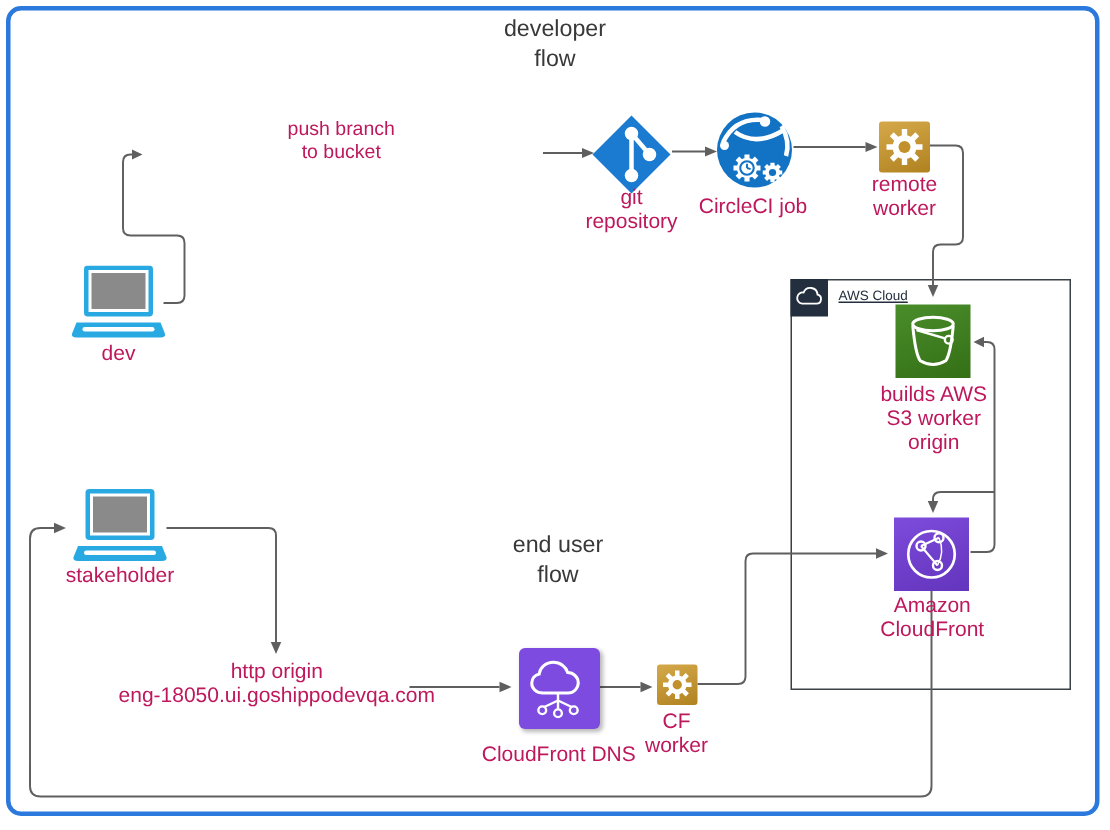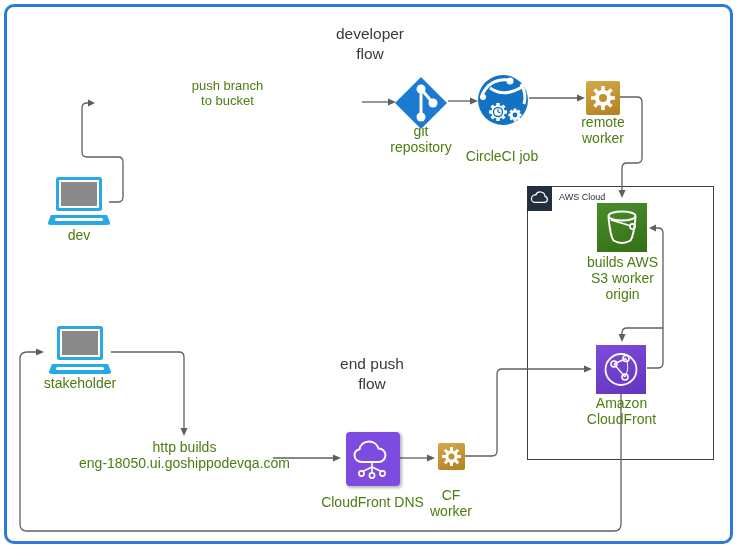--- a/index.html
+++ b/index.html
@@ -4,29 +4,29 @@
 <style>
   html,body{margin:0;padding:0;background:#fff;}
   #stage{position:relative;width:740px;height:553px;background:#ffffff;overflow:hidden;
          font-family:"Liberation Sans",sans-serif;color:#3c3c3c;}
   .abs{position:absolute;}
   #page-border{left:4px;top:4px;width:729px;height:540px;border:3px solid #2b79dd;
                border-radius:10px;box-sizing:border-box;}
   svg{display:block;}
   #edges{left:0;top:0;z-index:3;pointer-events:none;}
   .node{z-index:4;}
-  .lbl{z-index:5;text-align:center;font-size:14px;line-height:1.16;color:#4d7c0f;}
+  .lbl{z-index:5;text-align:center;font-size:14px;line-height:1.16;color:#be185d;}
   .title{font-size:15.5px;line-height:1.28;color:#393939;}
   .mono{font-family:"DejaVu Sans Mono","Liberation Mono",monospace;font-size:13px;}
   .small13{font-size:13px;}
   #aws-box{left:527px;top:186px;width:187px;height:274px;border:1px solid #3b4045;
            box-sizing:border-box;z-index:2;background:transparent;}
   #aws-head{left:527px;top:186px;width:25px;height:25px;background:#232f3e;z-index:4;
             display:flex;align-items:center;justify-content:center;}
-  #aws-label{left:559px;top:192px;font-size:9px;color:#232f3e;z-index:4;text-align:left;}
+  #aws-label{left:559px;top:192px;font-size:9px;color:#232f3e;z-index:4;text-align:left;text-decoration:underline;}
   .goldbox{background:linear-gradient(160deg,#d5a94a 0%,#b0811f 100%);border-radius:2px;}
   .cf-shadow{box-shadow:1.5px 1.5px 3px rgba(0,0,0,.28);border-radius:4px;}
 </style>
 </head>
 <body>
 
 <div id="stage">
 
   <div id="page-border" class="abs"></div>
 
@@ -54,26 +54,26 @@
       <polygon points="656,224.5 656,231.5 649,228"></polygon>
       <polygon points="618.5,334 625.5,334 622,342"></polygon>
       <polygon points="584,365.5 584,372.5 592,369"></polygon>
       <polygon points="427,454.5 427,461.5 435,458"></polygon>
       <polygon points="333,454.5 333,461.5 341,458"></polygon>
       <polygon points="180.5,428 187.5,428 184,436"></polygon>
       <polygon points="36,348.5 36,355.5 44,352"></polygon>
     </g>
   </svg>
 
-  <div class="abs lbl title" style="left:300px;top:24px;width:140px;">
+  <div class="abs lbl title" style="left:300px;top:10px;width:140px;">
     <div>developer</div>
     <div>flow</div>
   </div>
   <div class="abs lbl title" style="left:302px;top:354px;width:140px;">
-    <div>end push</div>
+    <div>end user</div>
     <div>flow</div>
   </div>
 
   <div class="abs node" style="left:47px;top:177px;">
     <svg width="64" height="52" viewBox="0 0 64 52">
       <rect x="9" y="0" width="46" height="34" rx="2.5" fill="#29a9e1"></rect>
       <rect x="13" y="4" width="38" height="26" fill="#8a8a8a" stroke="#fff" stroke-width="2"></rect>
       <path d="M4,38 H60 L63,45.5 Q63.5,48 60,48 H4 Q0.5,48 1,45.5 Z" fill="#29a9e1"></path>
       <rect x="8" y="41" width="48" height="3" rx="1.5" fill="#fff"></rect>
     </svg>
@@ -137,21 +137,21 @@
       <g stroke="#fff" stroke-width="2.8">
         <line x1="31.5" y1="41" x2="44.5" y2="41"></line>
         <line x1="38" y1="34.5" x2="38" y2="47.5"></line>
         <line x1="33.4" y1="36.4" x2="42.6" y2="45.6"></line>
         <line x1="33.4" y1="45.6" x2="42.6" y2="36.4"></line>
       </g>
       <circle cx="38" cy="41" r="5" fill="#fff"></circle>
       <circle cx="38" cy="41" r="2.4" fill="#1273c4"></circle>
     </svg>
   </div>
-  <div class="abs lbl" style="left:442px;top:129px;width:120px;margin-top:19px;">CircleCI job</div>
+  <div class="abs lbl" style="left:442px;top:129px;width:120px;">CircleCI job</div>
 
   <div class="abs node goldbox" style="left:586px;top:81px;width:34px;height:34px;">
     <svg width="34" height="34" viewBox="0 0 34 34">
       <g stroke="#fff" stroke-width="3.6">
         <line x1="5" y1="17" x2="29" y2="17"></line>
         <line x1="17" y1="5" x2="17" y2="29"></line>
         <line x1="8.5" y1="8.5" x2="25.5" y2="25.5"></line>
         <line x1="8.5" y1="25.5" x2="25.5" y2="8.5"></line>
       </g>
       <circle cx="17" cy="17" r="8" fill="#fff"></circle>
@@ -195,21 +195,21 @@
       <circle cx="30" cy="13.5" r="3" fill="none" stroke="#fff" stroke-width="1.6"></circle>
       <circle cx="29" cy="32" r="3" fill="none" stroke="#fff" stroke-width="1.6"></circle>
     </svg>
   </div>
   <div class="abs lbl" style="left:564px;top:395px;width:115px;">
     <div>Amazon</div>
     <div>CloudFront</div>
   </div>
 
   <div class="abs lbl" style="left:62px;top:440px;width:245px;line-height:1.12;">
-    <div>http builds</div>
+    <div>http origin</div>
     <div>eng-18050.ui.goshippodevqa.com</div>
   </div>
 
   <div class="abs node cf-shadow" style="left:346px;top:432px;width:54px;height:54px;background:#7d4be0;">
     <svg width="54" height="54" viewBox="0 0 54 54">
       <path d="M16,30 C11.5,30 8.5,27 8.5,23.5 C8.5,20.5 10.5,18 13.5,17.3
                C14,13 18,9.5 23,9.5 C27.5,9.5 31.3,12.4 32.5,16.4
                C36.3,16.4 39.5,19.4 39.5,23.2 C39.5,26.8 36.5,30 32.7,30 Z" fill="none" stroke="#fff" stroke-width="2"></path>
       <line x1="26" y1="30" x2="26" y2="35" stroke="#fff" stroke-width="1.6"></line>
       <line x1="26" y1="35" x2="16.5" y2="39.5" stroke="#fff" stroke-width="1.6"></line>
@@ -227,18 +227,18 @@
       <g stroke="#fff" stroke-width="3">
         <line x1="4" y1="13.5" x2="23" y2="13.5"></line>
         <line x1="13.5" y1="4" x2="13.5" y2="23"></line>
         <line x1="6.8" y1="6.8" x2="20.2" y2="20.2"></line>
         <line x1="6.8" y1="20.2" x2="20.2" y2="6.8"></line>
       </g>
       <circle cx="13.5" cy="13.5" r="6.3" fill="#fff"></circle>
       <circle cx="13.5" cy="13.5" r="3.1" fill="#c2912c"></circle>
     </svg>
   </div>
-  <div class="abs lbl" style="left:410px;top:487px;width:82px;text-align:center;">
+  <div class="abs lbl" style="left:410px;top:472px;width:82px;text-align:center;">
     <div>CF</div>
     <div>worker</div>
   </div>
 
 </div>
 
 </body></html>

